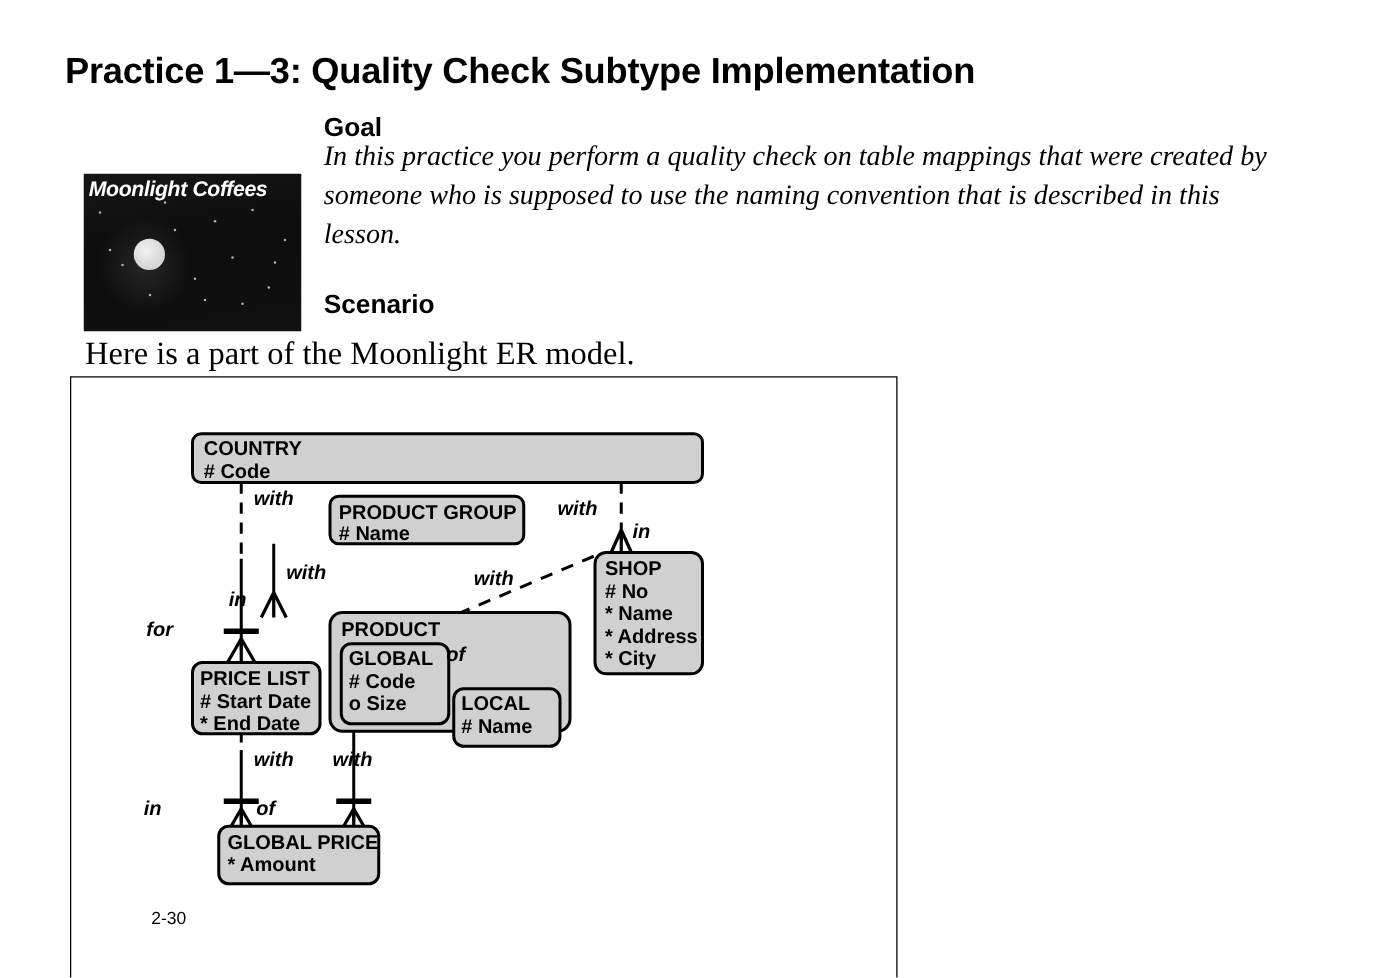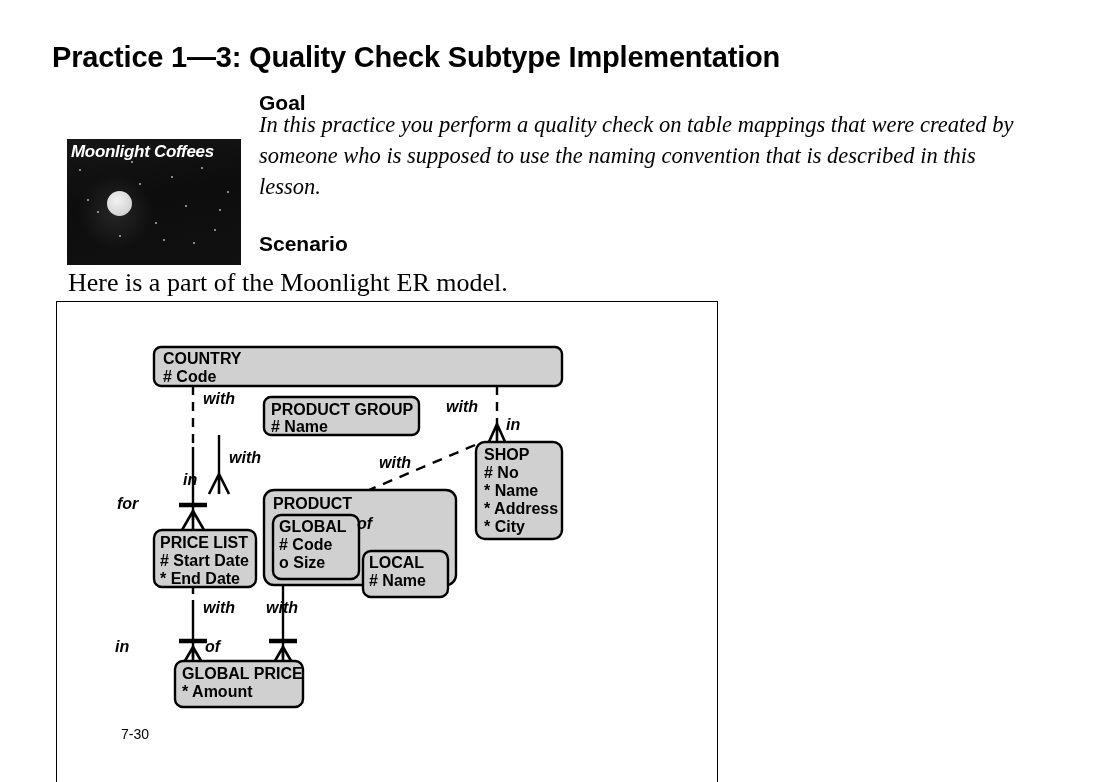--- a/index.html
+++ b/index.html
@@ -268,14 +268,14 @@
       <text x="126" y="183">in</text>
       <text x="322" y="166">with</text>
       <text x="300" y="227">of</text>
       <text x="146" y="311">with</text>
       <text x="58" y="350">in</text>
       <text x="209" y="311">with</text>
       <text x="148" y="350">of</text>
     </g>
   </svg>
 
-  <div id="page-number">7-30</div>
+  <div id="page-number">2-30</div>
 </div>
 
 </body></html>

